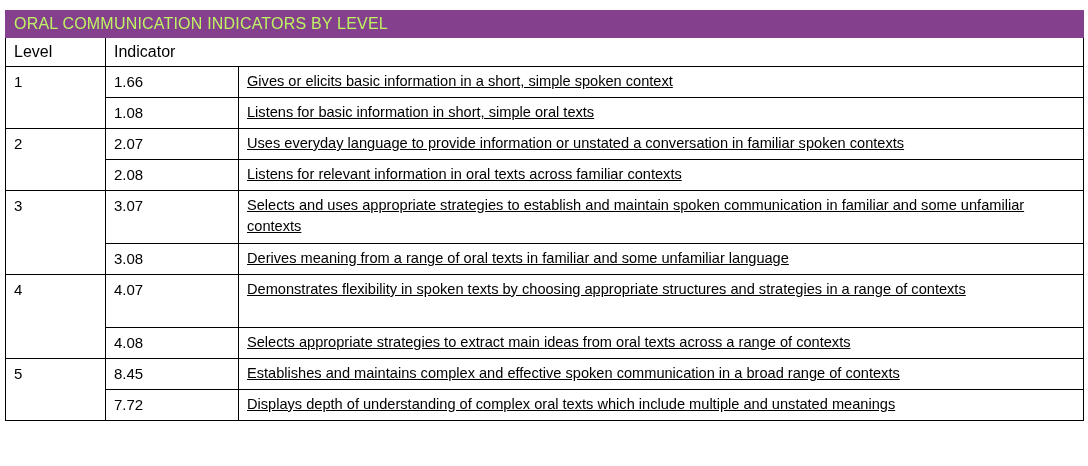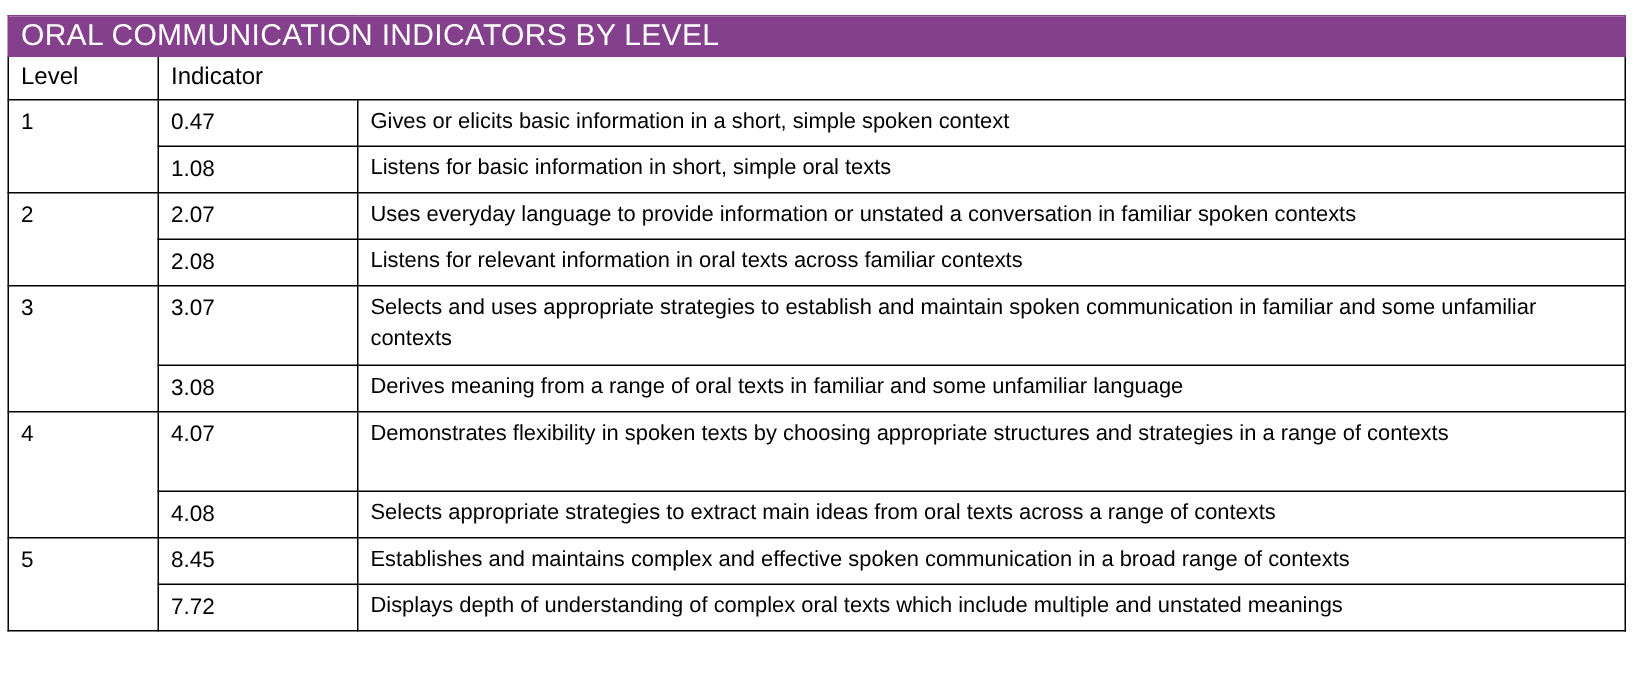--- a/index.html
+++ b/index.html
@@ -53,22 +53,22 @@
 
   
   tr.banner-row td.banner-cell {
     background: #84408C;
     border: 1px solid #84408C;
     height: 26px;
     padding: 0 0 0 8px;
     vertical-align: middle;
   }
   .banner-title {
-    color: #ffffff;
-    font-size: 20px;
+    color: #bef264;
+    font-size: 16px;
     line-height: 26px;
     letter-spacing: 0.2px;
     white-space: nowrap;
   }
 
   
   tr.head-row td {
     height: 28px;
     vertical-align: middle;
   }
@@ -101,20 +101,21 @@
     padding: 4px 6px 4px 8px;
   }
   .indicator-text {
     display: block;
     font-size: 15px;
     line-height: 21px;
     padding: 4px 6px 4px 8px;
   }
   td.desc-cell .cell-text {
     padding-right: 10px;
+    text-decoration: underline;
   }
   td.level-cell {
     vertical-align: top;
   }
 </style>
 </head>
 <body>
 
 <div class="page">
   <div class="table-wrap">
@@ -139,21 +140,21 @@
           <td colspan="2">
             <span class="head-label">Indicator</span>
           </td>
         </tr>
 
         <tr class="data-row">
           <td class="level-cell" rowspan="2">
             <span class="level-text">1</span>
           </td>
           <td>
-            <span class="indicator-text">0.47</span>
+            <span class="indicator-text">1.66</span>
           </td>
           <td class="desc-cell">
             <span class="cell-text">Gives or elicits basic information in a short, simple spoken context</span>
           </td>
         </tr>
         <tr class="data-row">
           <td>
             <span class="indicator-text">1.08</span>
           </td>
           <td class="desc-cell">

